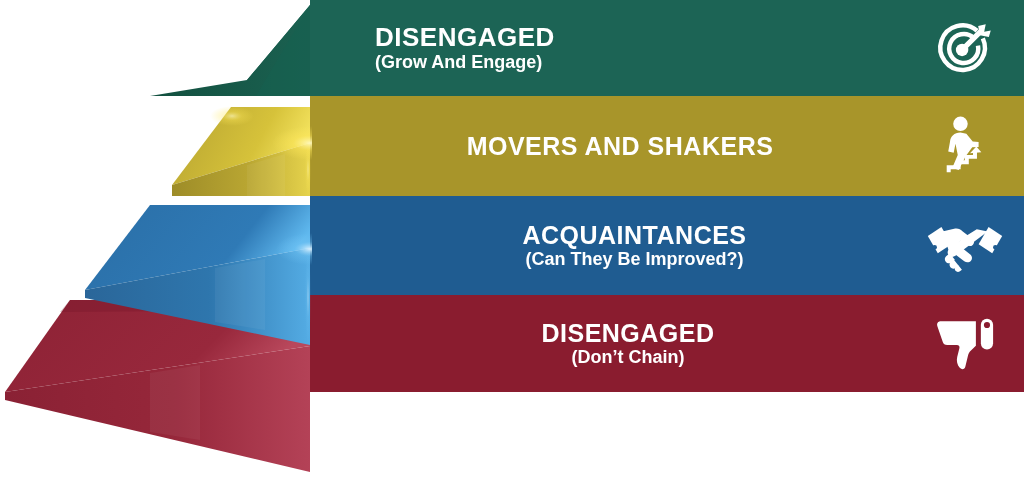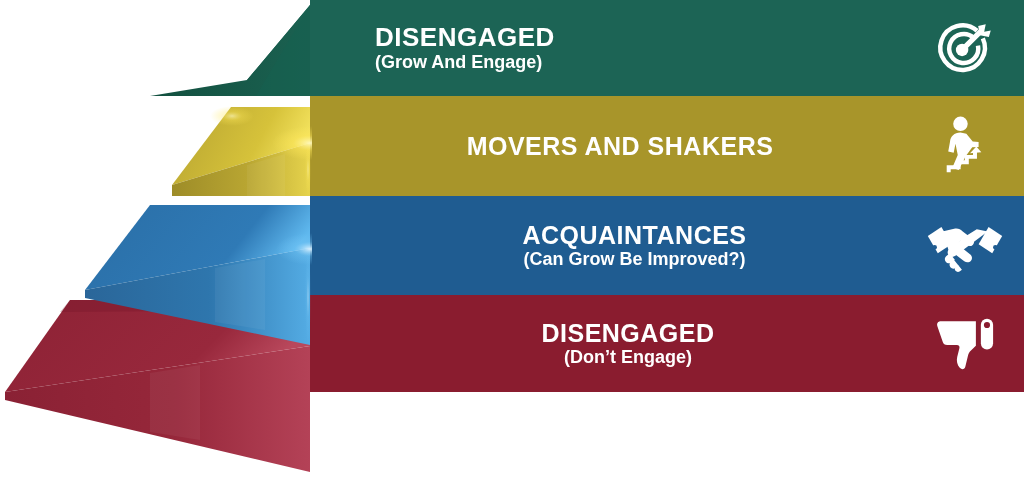--- a/index.html
+++ b/index.html
@@ -67,21 +67,21 @@
         <path d="M27 19 C20 19 16 23.5 15.5 29 L13.5 40 L19.5 41.5 L21.5 31.5 L24 44 L18 58 L25 60.5 L32.5 45.5 L40 35.5 L47 35 L47 29.5 L40.5 29 L33.5 20.5 Z" fill="#ffffff"></path>
         <path d="M14 63 L14 57.5 L25 57.5 L25 52 L34 52 L34 46 L43 46 L43 40.5" fill="none" stroke="#ffffff" stroke-width="4.4" stroke-linejoin="miter"></path>
         <path d="M37.5 42 L44.5 34.5 L50 41 Z" fill="#ffffff"></path>
       </svg>
     </div>
   </div>
 
   <div class="bar" id="bar-blue">
     <div class="labels">
       <div class="title">ACQUAINTANCES</div>
-      <div class="sub">(Can Grow Be Improved?)</div>
+      <div class="sub">(Can They Be Improved?)</div>
     </div>
     <div class="iconwrap">
       <svg width="78" height="54" viewBox="0 0 86 58" aria-hidden="true">
         <g fill="#ffffff">
           <path d="M2 18 L17 8 L28 27 L13 37 Z"></path>
           <circle cx="9.5" cy="30.5" r="2.6" fill="#1f5c91"></circle>
           <path d="M84 18 L69 8 L58 27 L73 37 Z"></path>
           <circle cx="76.5" cy="30.5" r="2.6" fill="#1f5c91"></circle>
           <path d="M18 13 L31 10 C35 9 38 10.5 40.5 13 L51 21 C53.5 23 53.5 26 51.5 27.8 C49.6 29.6 47 29.4 45 27.8 L38.5 22.8 L34 26.5 L48.5 38 C51 40 51.4 43 49.6 45.2 C47.8 47.4 44.6 47.6 42.2 45.8 L29 35.8 L26.5 38.5 Z"></path>
           <path d="M68 13 L56 10.5 L44 18 L40 21 L33 26.5 L26 32 C23.5 34 23.2 37 25 39.2 C26.8 41.4 30 41.6 32.4 39.8"></path>
@@ -89,21 +89,21 @@
           <path d="M27.5 46.5 C25.7 48 25.4 50.6 26.9 52.4 C28.4 54.2 31 54.5 32.8 53 L35.8 50.6 L30.5 44 Z"></path>
           <path d="M33 51.5 C31.5 52.7 31.3 54.9 32.5 56.4 C33.7 57.9 35.9 58.1 37.4 56.9 L39.6 55.1 L35.2 49.7 Z"></path>
         </g>
       </svg>
     </div>
   </div>
 
   <div class="bar" id="bar-red">
     <div class="labels">
       <div class="title">DISENGAGED</div>
-      <div class="sub">(Don’t Engage)</div>
+      <div class="sub">(Don’t Chain)</div>
     </div>
     <div class="iconwrap">
       <svg width="60" height="58" viewBox="0 0 66 64" aria-hidden="true">
         <g fill="#ffffff">
           <path d="M6.5 7 C3 7 1.5 9.5 2.6 12.6 L8.4 29.5 C9.2 31.8 10.6 33.2 13.4 33.2 L24 33.2 C26.4 33.2 27.4 34.6 26.8 36.8 L24.4 46.4 C23.4 50.4 24.4 55.2 27.2 58.2 C29.6 60.8 32.6 60.2 33.4 56.8 L36.4 44.4 C36.9 42.3 37.9 40.7 39.6 39.1 L45 34 L45 7 Z"></path>
           <rect x="50.5" y="4" width="13.5" height="34" rx="6.75"></rect>
           <circle cx="57.25" cy="11" r="3.4" fill="#8a1c2f"></circle>
         </g>
       </svg>
     </div>

